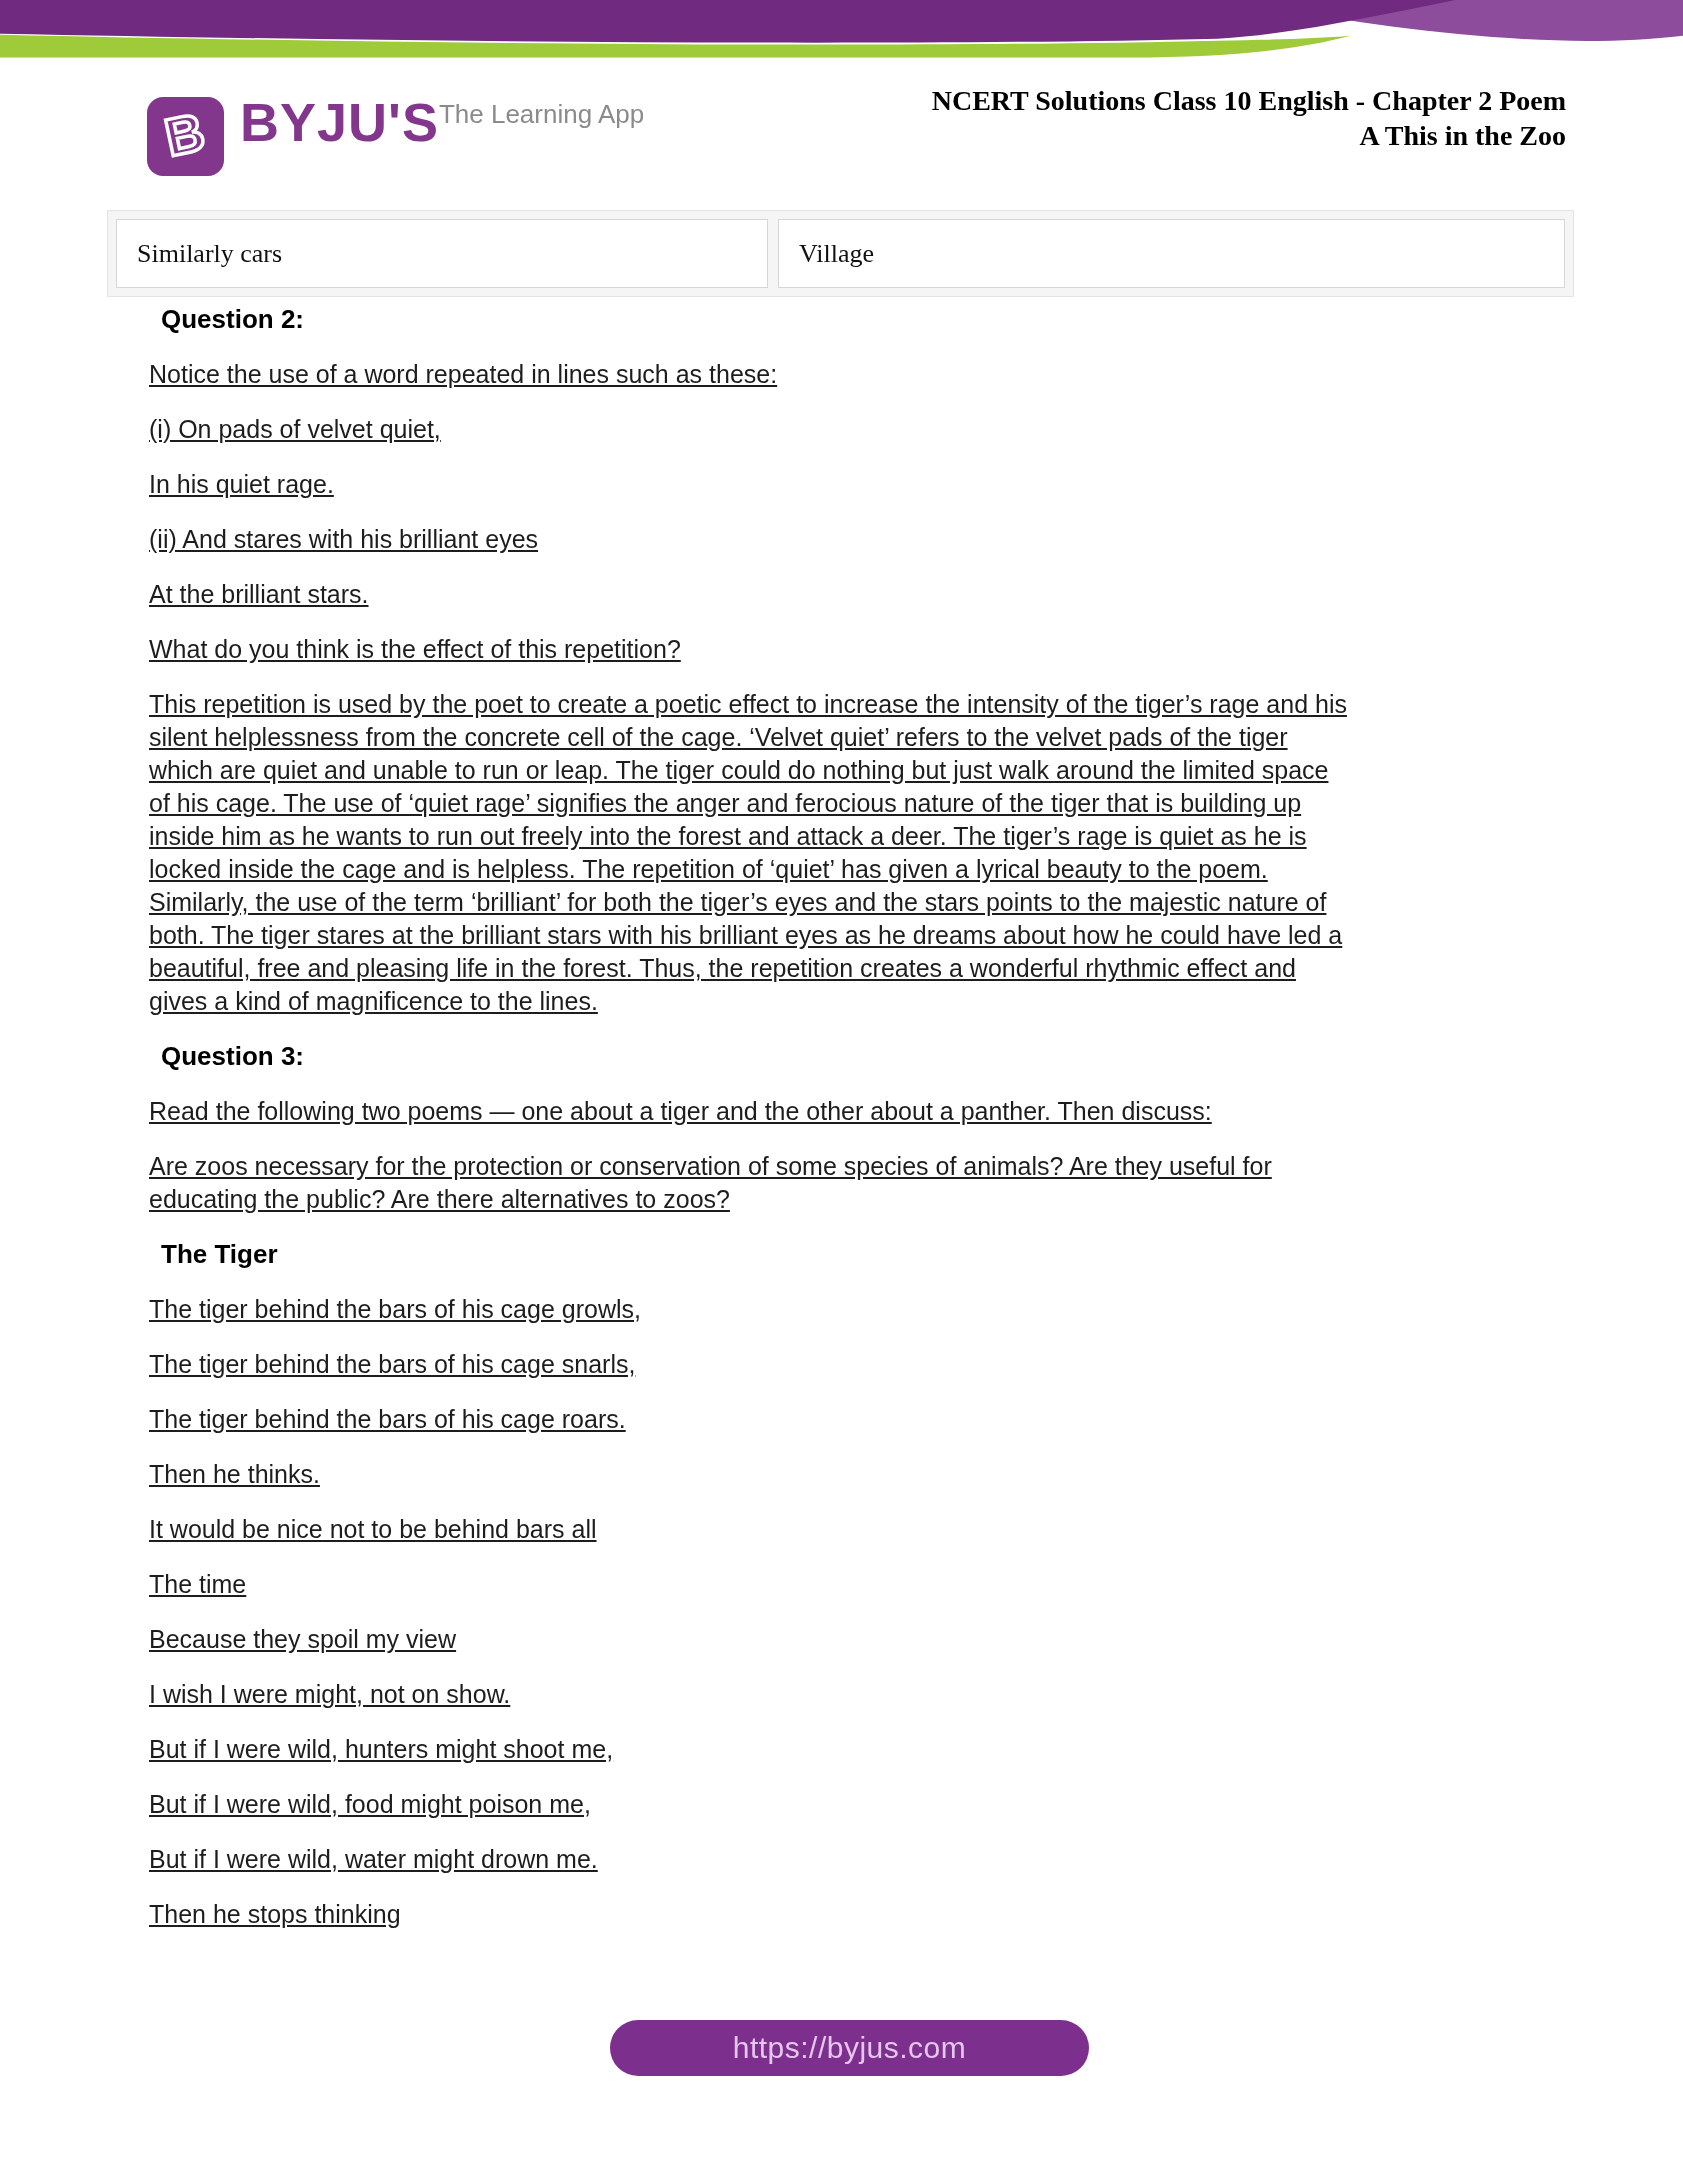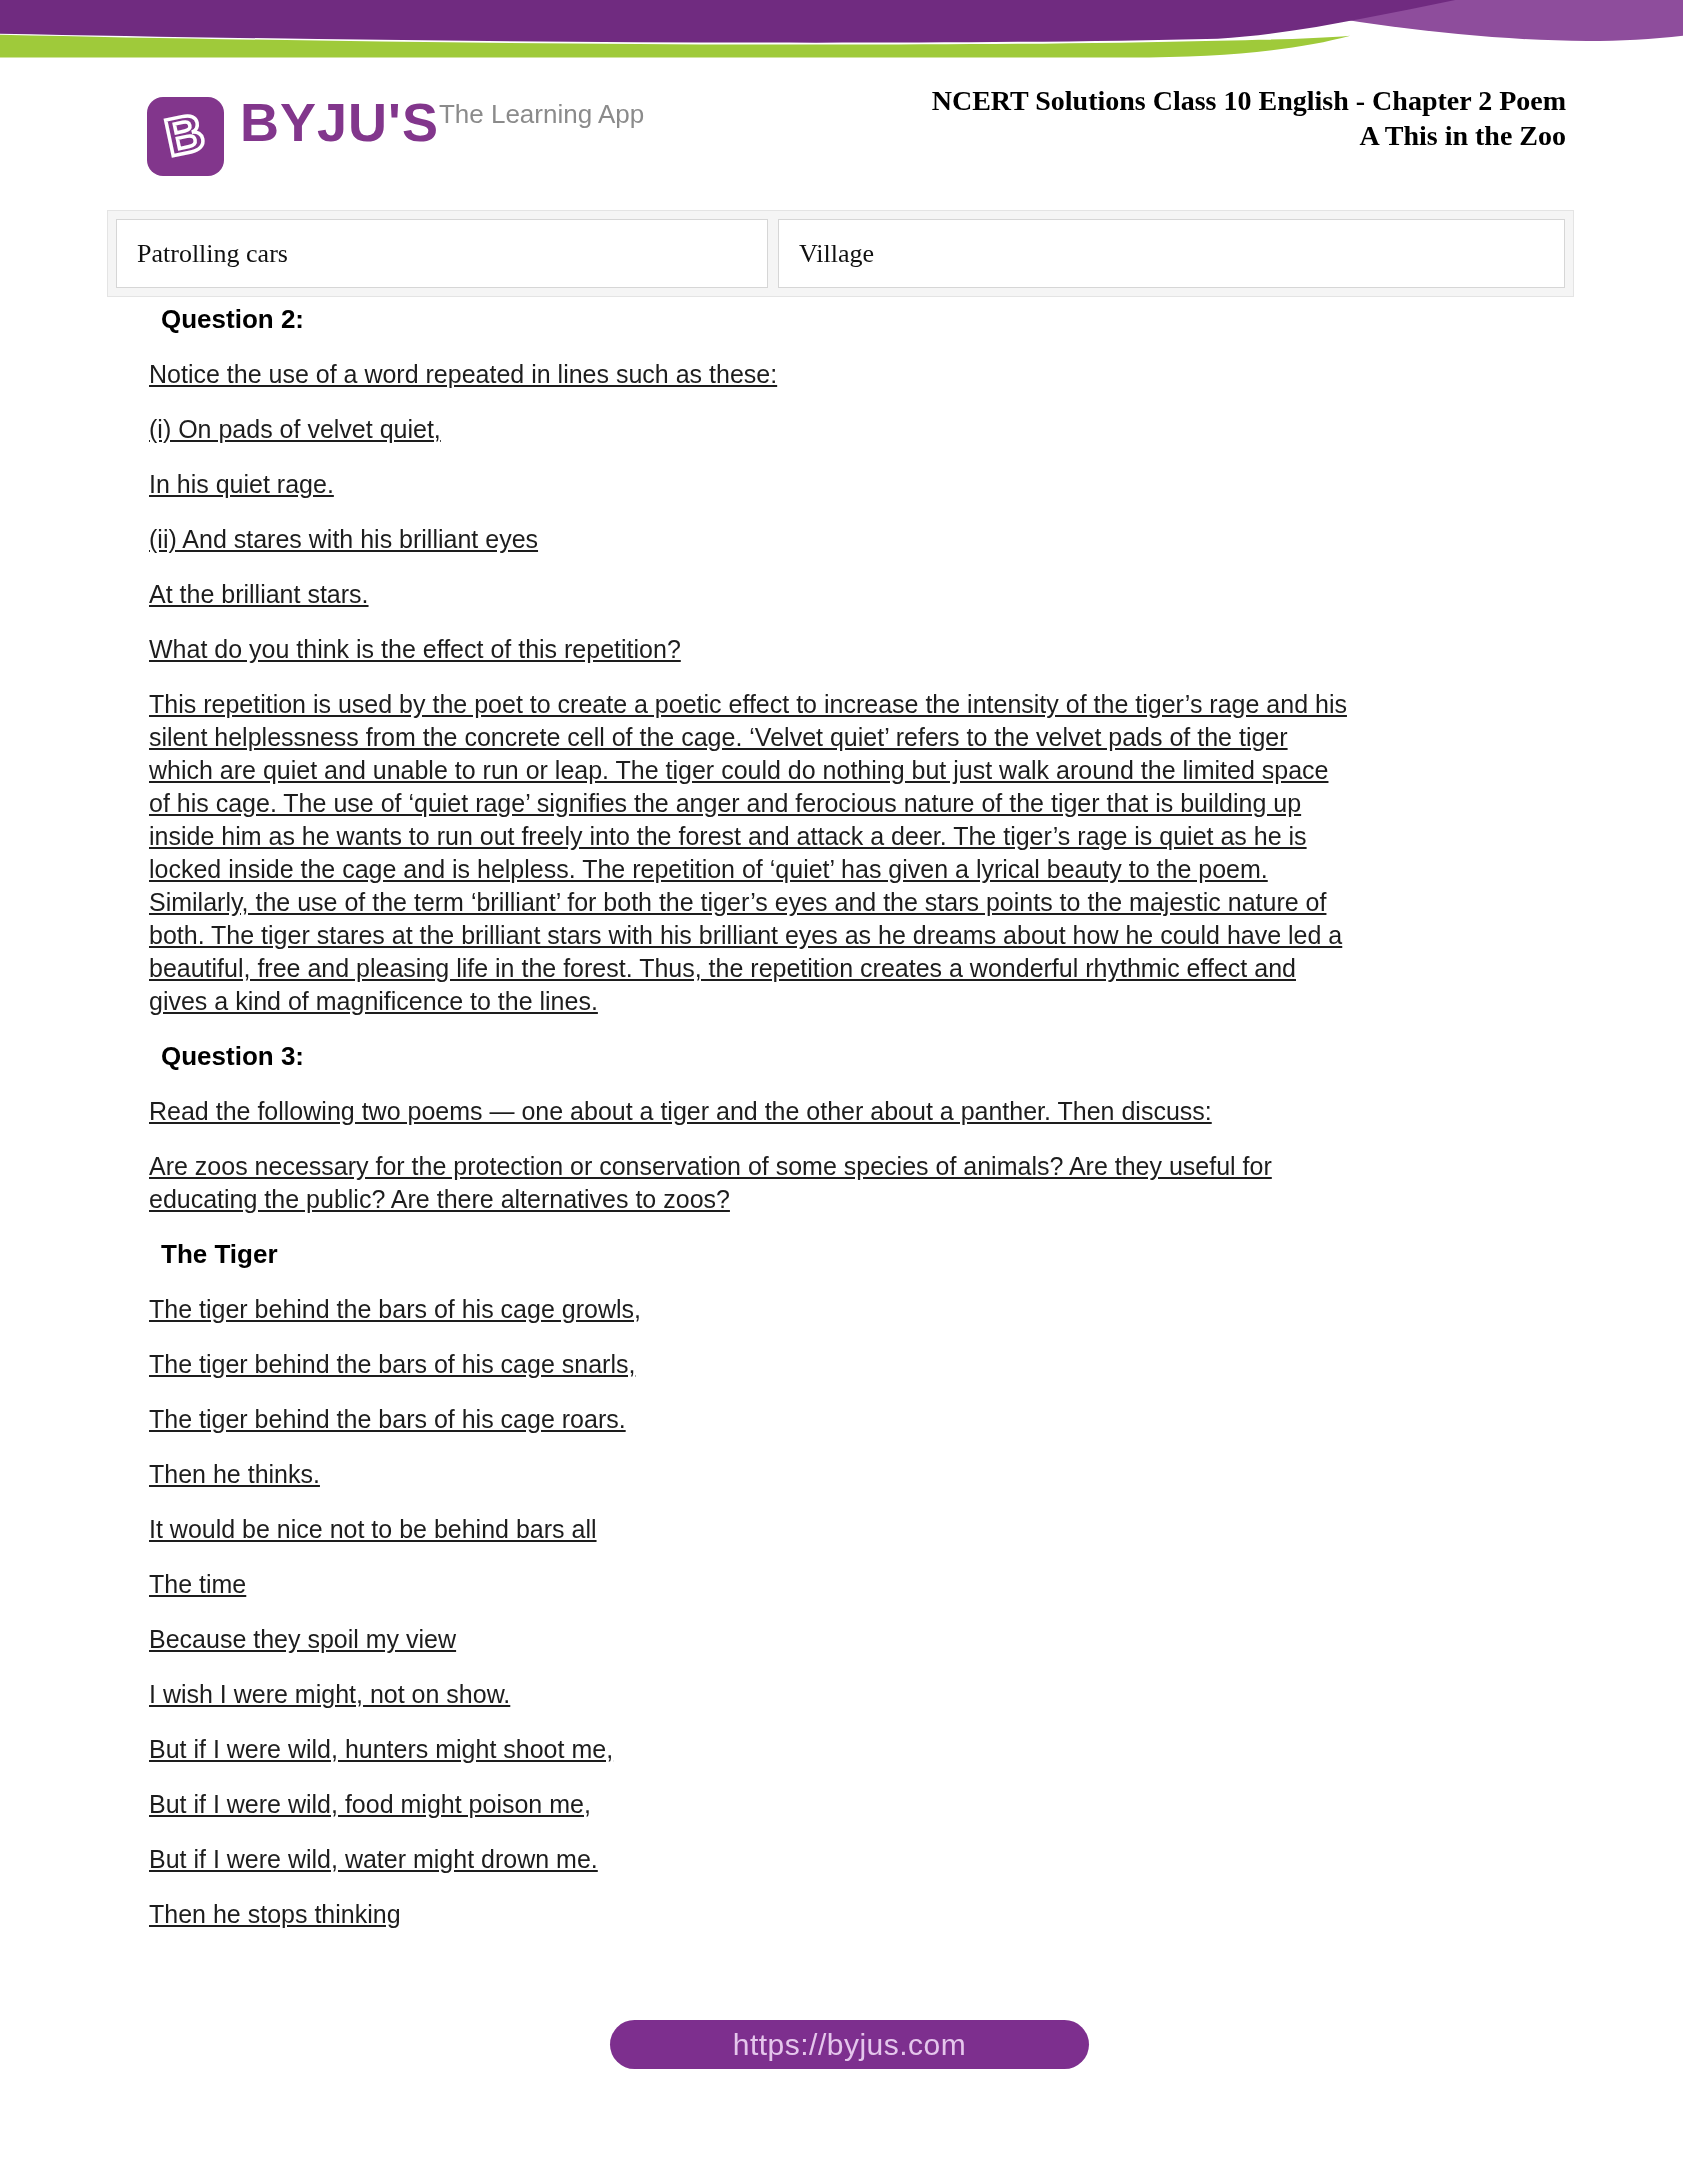--- a/index.html
+++ b/index.html
@@ -47,21 +47,21 @@
   }
   .info-cell.c1 { flex:0 0 45%; }
   .info-cell.c2 { flex:1; }
   
   .content { position:absolute; left:149px; top:303px; width:1436px; }
   .content p  { margin:0 0 22px; font-size:25px; line-height:33px; color:#1d1d1d;text-decoration:underline; }
   .content h3 { margin:0 12px 22px; font-size:26px; line-height:33px; font-weight:700; color:#000; }
   .multiline  { white-space:pre-line; }
   
   .footer-pill {
-    position:absolute; left:610px; top:2020px; width:479px; height:49px;
+    position:absolute; left:610px; top:2020px; width:479px; height:56px;
     background:#7d2f8e; border-radius:29px;
     display:flex; align-items:center; justify-content:center; cursor:pointer;
   }
   .footer-pill span { color:#e5c6ec; font-size:30px; letter-spacing:0.5px; }
 </style>
 </head>
 <body>
 
 <div class="page">
 
@@ -80,21 +80,21 @@
       <span class="logo-tagline">The Learning App</span>
     </div>
   </div>
 
   <div class="doc-title">
     <div>NCERT Solutions Class 10 English - Chapter 2 Poem</div>
     <div>A This in the Zoo</div>
   </div>
 
   <div class="info-table">
-    <div class="info-cell c1">Patrolling cars</div>
+    <div class="info-cell c1">Similarly cars</div>
     <div class="info-cell c2">Village</div>
   </div>
 
   <div class="content">
 
     <h3>Question 2:</h3>
     <p>Notice the use of a word repeated in lines such as these:</p>
     <p>(i) On pads of velvet quiet,</p>
     <p>In his quiet rage.</p>
     <p>(ii) And stares with his brilliant eyes</p>

